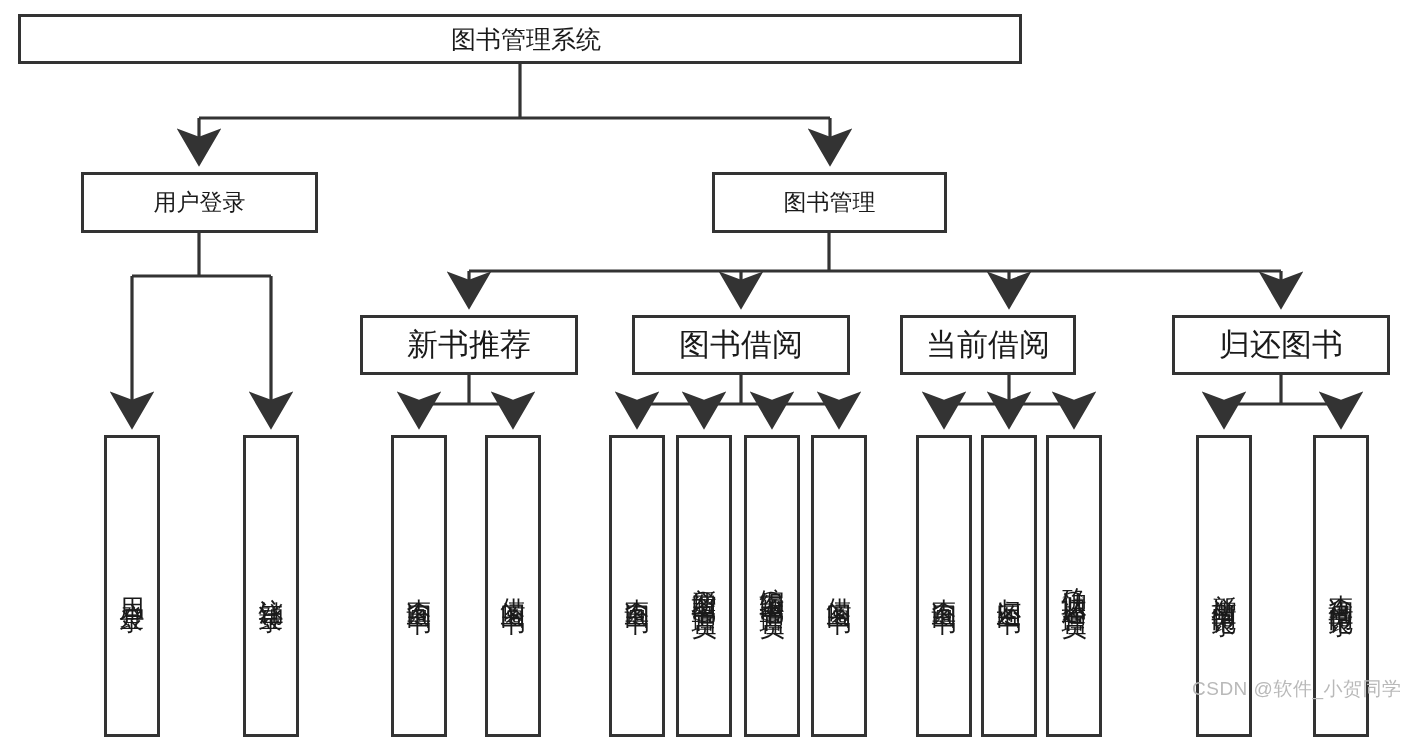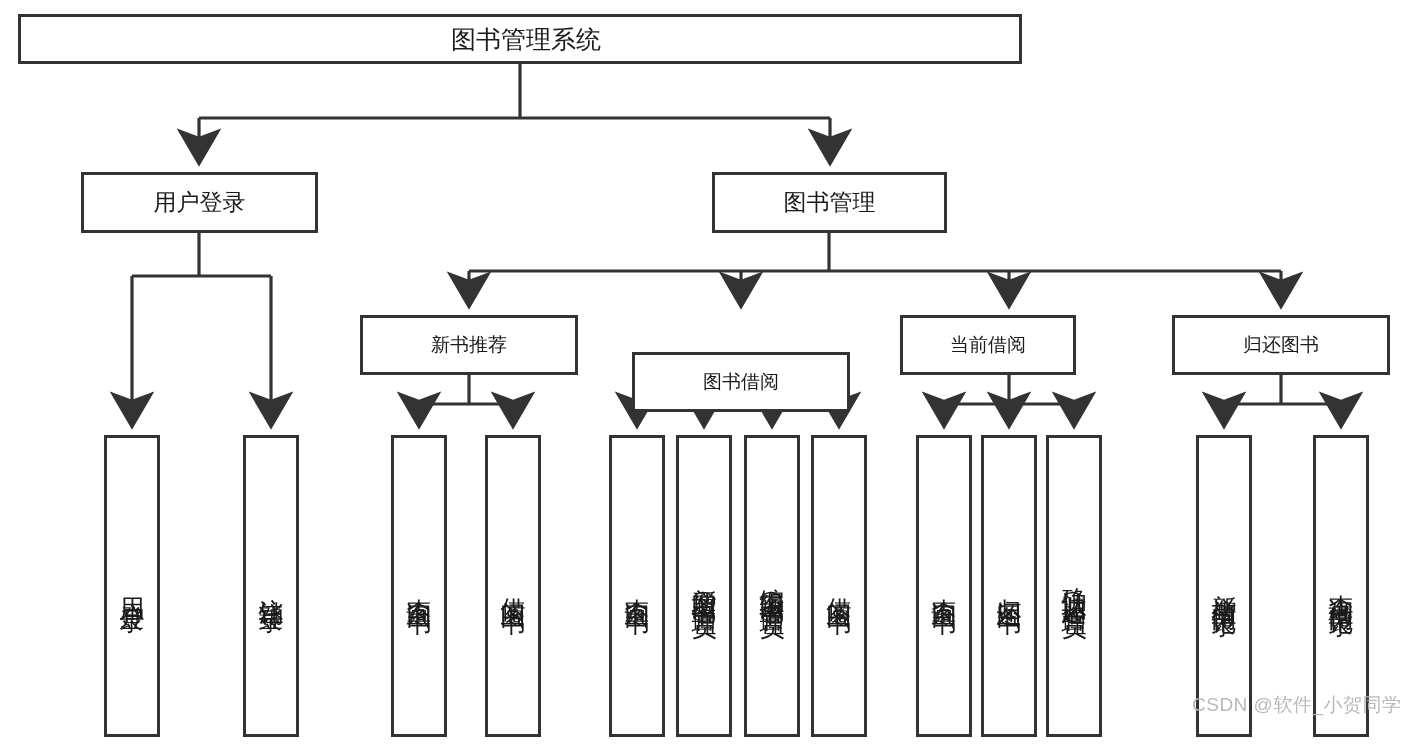--- a/index.html
+++ b/index.html
@@ -36,21 +36,21 @@
     color: #1a1a1a;
   }
   .node .label {
     display: block;
     text-align: center;
     line-height: 1.12;
     white-space: nowrap;
   }
   .node-root .label   { font-size: 25px; }
   .node-l2 .label     { font-size: 23px; }
-  .node-l3 .label     { font-size: 19px; }
+  .node-l3 .label     { font-size: 31px; }
   .node-leaf {
     border-width: 3px;
   }
   .node-leaf .label {
     writing-mode: vertical-rl;
     text-orientation: upright;
     font-size: 25px;
     letter-spacing: 4px;
     line-height: 1;
     white-space: nowrap;
@@ -125,21 +125,21 @@
   <div class="node node-l2" style="left:81px; top:172px; width:237px; height:61px;">
     <span class="label">用户登录</span>
   </div>
   <div class="node node-l2" style="left:712px; top:172px; width:235px; height:61px;justify-content:center;">
     <span class="label">图书管理</span>
   </div>
 
   <div class="node node-l3" style="left:360px; top:315px; width:218px; height:60px;">
     <span class="label">新书推荐</span>
   </div>
-  <div class="node node-l3" style="left:632px; top:315px; width:218px; height:60px;margin-top:37px;">
+  <div class="node node-l3" style="left:632px; top:315px; width:218px; height:60px;">
     <span class="label">图书借阅</span>
   </div>
   <div class="node node-l3" style="left:900px; top:315px; width:176px; height:60px;">
     <span class="label">当前借阅</span>
   </div>
   <div class="node node-l3" style="left:1172px; top:315px; width:218px; height:60px;">
     <span class="label">归还图书</span>
   </div>
 
   <div class="node node-leaf" style="left:104px; top:435px; width:56px; height:302px;">
@@ -175,15 +175,15 @@
   <div class="node node-leaf" style="left:1046px; top:435px; width:56px; height:302px;">
     <span class="label" style="font-size: 25px; letter-spacing: 4px;">确认归还（管理员）</span>
   </div>
   <div class="node node-leaf" style="left:1196px; top:435px; width:56px; height:302px;">
     <span class="label" style="font-size: 25px; letter-spacing: 4px;">新增借阅记录</span>
   </div>
   <div class="node node-leaf" style="left:1313px; top:435px; width:56px; height:302px;">
     <span class="label" style="font-size: 25px; letter-spacing: 4px;">查询借阅记录</span>
   </div>
 
-  <div class="watermark" style="left:1192px; top:692px;">CSDN @软件_小贺同学</div>
+  <div class="watermark" style="left:1192px; top:676px;">CSDN @软件_小贺同学</div>
 
 </div>
 
 </body></html>

